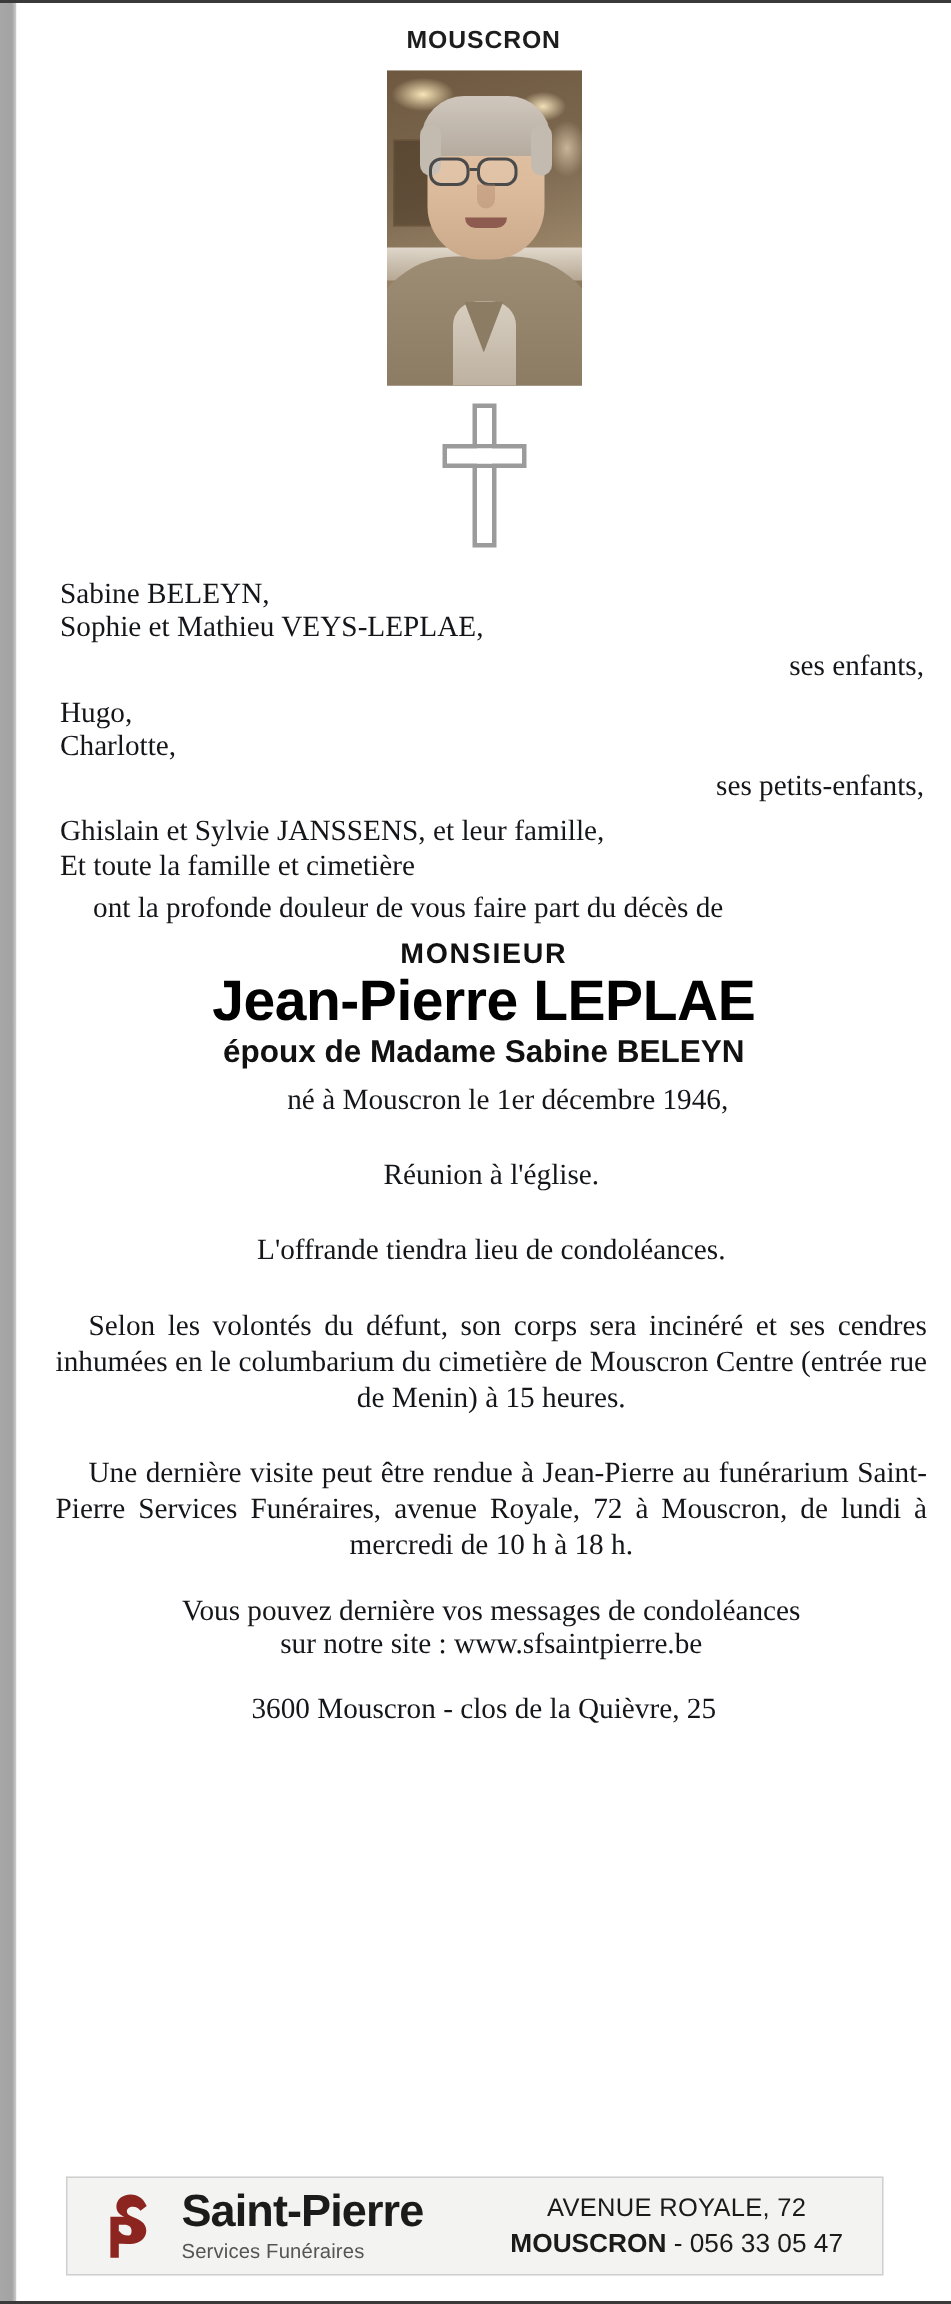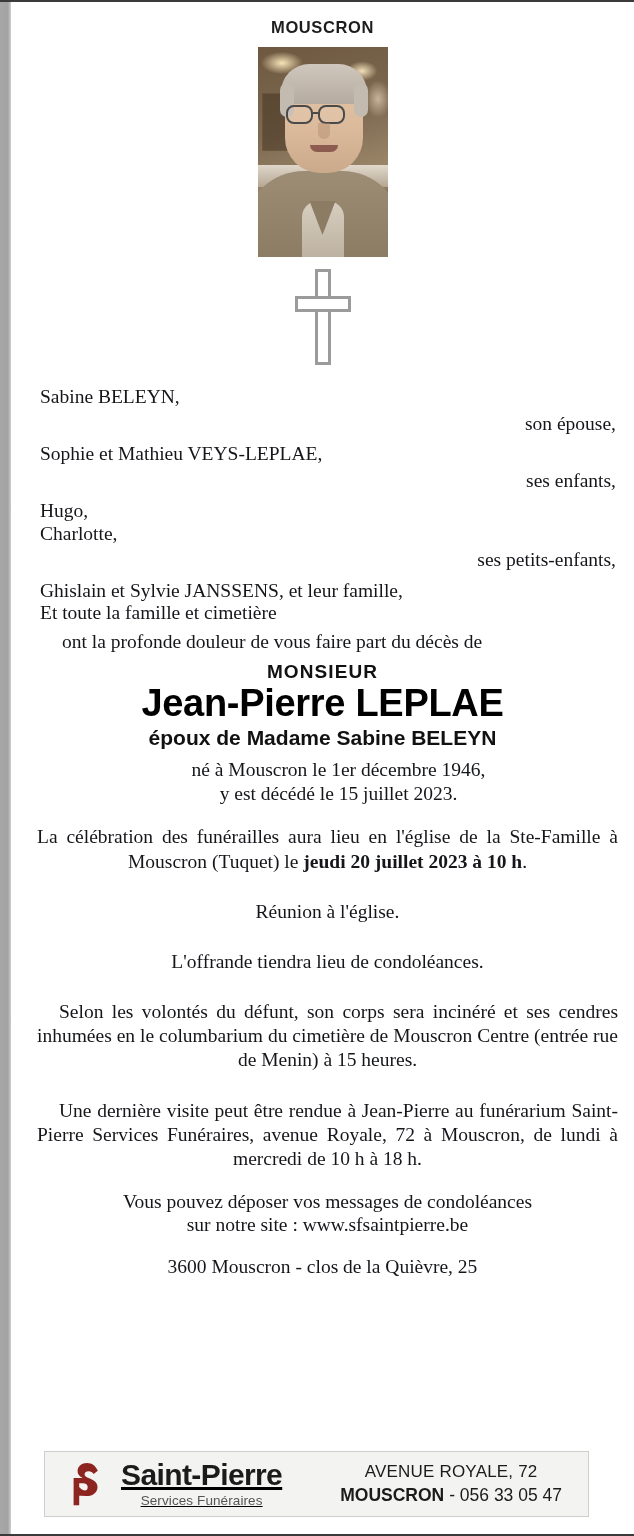--- a/index.html
+++ b/index.html
@@ -200,30 +200,30 @@
     position:absolute; left:44px; top:1451px;
     width:545px; height:66px;
     background:#f3f3f1;
     border:1px solid #cfcfcf;
     display:flex; align-items:center;
   }
   .logo-mark {
     width:74px; height:66px; position:relative; flex:0 0 74px;
   }
   .logo-mark svg { position:absolute; left:16px; top:10px; }
-  .logo-text { flex:0 0 auto; padding-left:2px;text-decoration:underline; }
+  .logo-text { flex:0 0 auto; padding-left:2px; }
   .logo-name {
     font-family:"Liberation Sans", sans-serif;
     font-weight:bold; font-size:30px; color:#1b1b1b;
     letter-spacing:-0.6px; line-height:1;
   }
   .logo-sub {
     font-family:"Liberation Sans", sans-serif;
     font-size:13.5px; color:#555; letter-spacing:0.1px;
-    margin-top:3px; text-align:center;
+    margin-top:3px; 
   }
   .advert-contact {
     margin-left:auto; padding-right:26px; text-align:center;
     font-family:"Liberation Sans", sans-serif; color:#1b1b1b;
   }
   .advert-contact .l1 { font-size:17px; letter-spacing:0.2px; }
   .advert-contact .l2 { font-size:17.5px; margin-top:3px; }
   .advert-contact .l2 b { font-weight:bold; }
 </style>
 </head>
@@ -263,53 +263,50 @@
       <div class="cross-wrap">
         <div class="cross">
           <div class="v"></div>
           <div class="h"></div>
           <div class="patch-a"></div>
         </div>
       </div>
 
       <div class="family">
         <div class="fam-line">Sabine BELEYN,</div>
-        <div class="fam-rel">son épouse,</div>
         <div class="fam-line">Sophie et Mathieu VEYS-LEPLAE,</div>
         <div class="fam-rel">ses enfants,</div>
         <div class="fam-tight">Hugo,</div>
         <div class="fam-tight">Charlotte,</div>
         <div class="fam-rel">ses petits-enfants,</div>
         <div class="fam-tight">Ghislain et Sylvie JANSSENS, et leur famille,</div>
         <div class="fam-tight">Et toute la famille et cimetière</div>
         <div class="fam-intro">ont la profonde douleur de vous faire part du décès de</div>
       </div>
 
       <div class="monsieur sans">MONSIEUR</div>
       <div class="fullname sans">Jean-Pierre LEPLAE</div>
       <div class="spouse sans">époux de Madame Sabine BELEYN</div>
       <div class="birth">
         <div>né à Mouscron le 1er décembre 1946,</div>
-        <div>y est décédé le 15 juillet 2023.</div>
-      </div>
-
-      <div class="para gap-m"><span>La célébration des funérailles aura lieu en l'église de la Ste-Famille à Mouscron (Tuquet) le </span><b>jeudi 20 juillet 2023 à 10 h</b><span>.</span></div>
+      </div>
+
 
       <div class="para center gap-l">Réunion à l'église.</div>
 
       <div class="para center gap-l">L'offrande tiendra lieu de condoléances.</div>
 
       <div class="para gap-l indent">Selon les volontés du défunt, son corps sera incinéré et ses cendres inhumées en le columbarium du cimetière de Mouscron Centre (entrée rue de Menin) à 15 heures.</div>
 
       <div class="para gap-l indent">Une dernière visite peut être rendue à Jean-Pierre au funérarium Saint-Pierre Services Funéraires, avenue Royale, 72 à Mouscron, de lundi à mercredi de 10 h à 18 h.</div>
 
 
 
       <div class="para site gap-m">
-        <div>Vous pouvez déposer vos messages de condoléances</div>
+        <div>Vous pouvez dernière vos messages de condoléances</div>
         <div>sur notre site : www.sfsaintpierre.be</div>
       </div>
 
       <div class="addr">3600 Mouscron - clos de la Quièvre, 25</div>
 
     </div>
   </div>
 
   <div class="advert">
     <div class="logo-mark">

